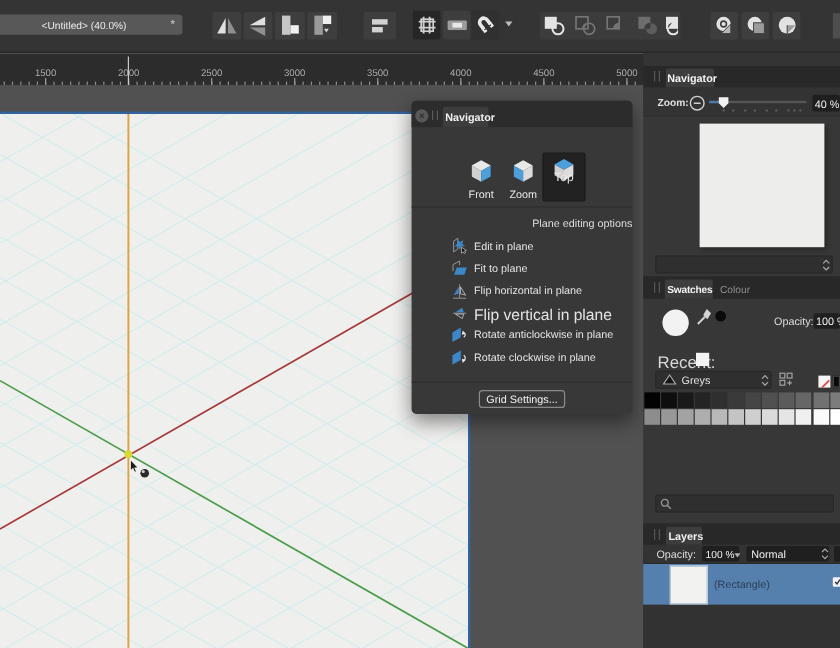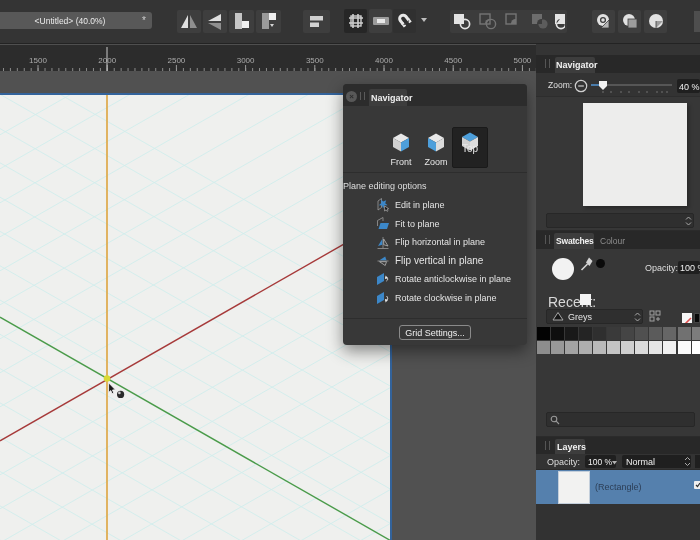--- a/index.html
+++ b/index.html
@@ -196,21 +196,21 @@
     </svg>
   <svg style="position:absolute;left:119px;top:48px" width="16" height="19" viewBox="0 0 16 19">
       <polygon points="8.0,0.5 16.0,5.0 8.0,9.5 0,5.0" fill="#4d9fdb"></polygon>
       <polygon points="0,5.0 8.0,9.5 8.0,18.5 0,14.0" fill="#d0d0d0"></polygon>
       <polygon points="16.0,5.0 8.0,9.5 8.0,18.5 16.0,14.0" fill="#dcdcdc"></polygon>
     </svg>
   <div style="position:absolute;left:38px;top:73px;width:40px;text-align:center;font-size:9px;color:#e8e8e8">Front</div>
   <div style="position:absolute;left:73px;top:73px;width:40px;text-align:center;font-size:9px;color:#e8e8e8">Zoom</div>
   <div style="position:absolute;left:107px;top:59px;width:40px;text-align:center;font-size:10px;color:#e8e8e8">Top</div>
   <div style="position:absolute;left:0;top:88px;width:184px;height:1px;background:#2d2d2d"></div>
-  <div style="position:absolute;left:0;top:97px;width:184px;text-align:left;font-size:9px;color:#dedede">Plane editing options</div>
+  <div style="position:absolute;left:0;top:97px;width:184px;text-align:right;font-size:9px;color:#dedede">Plane editing options</div>
   <svg style="position:absolute;left:33px;top:114px" width="14" height="14" viewBox="0 0 14 14">
       <g transform="translate(0,0)">
         <path d="M2 3 L5.5 0.5 L5.5 9.5 L2 12 Z" fill="none" stroke="#9a9a9a" stroke-width="0.8"></path>
         <path d="M5 1.5 L7.2 3.6 L10.2 2.2 L9.2 5.2 L11.6 7.2 L8.4 7.3 L7.2 10.4 L6 7.4 L2.8 7.2 L5.4 5Z" fill="#3c87c8"></path>
         <path d="M8.6 8 L8.6 13 L10 11.8 L11 13.4 L12 12.7 L11 11.2 L12.6 10.7Z" fill="#161616" stroke="#e8e8e8" stroke-width="0.5"></path>
       </g>
     </svg>
     <div style="position:absolute;left:52px;top:116px;font-size:9px;color:#e4e4e4">Edit in plane</div>
     <svg style="position:absolute;left:33px;top:133px" width="14" height="14" viewBox="0 0 14 14">
       <g transform="translate(0,0)">
@@ -228,21 +228,21 @@
       </g>
     </svg>
     <div style="position:absolute;left:52px;top:153px;font-size:9px;color:#e4e4e4">Flip horizontal in plane</div>
     <svg style="position:absolute;left:33px;top:170px" width="14" height="14" viewBox="0 0 14 14">
       <g transform="translate(0,0)">
         <path d="M1.5 7 L12.5 7" stroke="#9a9a9a" stroke-width="0.8"></path>
         <path d="M3.5 6.3 L10.5 6.3 L9.2 2.5 Z" fill="#3c87c8"></path>
         <path d="M3.5 7.7 L10.5 7.7 L9.2 11.5 Z" fill="none" stroke="#b5b5b5" stroke-width="0.8"></path>
       </g>
     </svg>
-    <div style="position:absolute;left:52px;top:171px;font-size:10px;color:#e4e4e4">Flip vertical in plane</div>
+    <div style="position:absolute;left:52px;top:171px;font-size:13px;color:#e4e4e4">Flip vertical in plane</div>
     <svg style="position:absolute;left:33px;top:188px" width="14" height="14" viewBox="0 0 14 14">
       <g transform="translate(0,0)">
         <path d="M1 5 L8 1 L8 9 L1 13 Z" fill="#3c87c8"></path>
         <path d="M9 6 C 12 5, 12.5 7.5, 10.5 9" fill="none" stroke="#e8e8e8" stroke-width="1"></path>
         <path d="M9.6 3.4 L9 7 L12 6 Z" fill="#e8e8e8"></path>
       </g>
     </svg>
     <div style="position:absolute;left:52px;top:190px;font-size:9px;color:#e4e4e4">Rotate anticlockwise in plane</div>
     <svg style="position:absolute;left:33px;top:207px" width="14" height="14" viewBox="0 0 14 14">
       <g transform="translate(0,0)">
@@ -258,21 +258,21 @@
 
 <div class="abs" style="left:536px;top:55px;width:164px;height:485px;background:#373737"></div>
 <div class="abs" style="left:536px;top:44px;width:164px;height:11px;background:#343434"></div>
 
 <div class="abs" style="left:536px;top:55px;width:164px;height:18px;background:#282828"></div>
 <div class="abs" style="left:545px;top:59px;width:5px;height:9px;border-left:1px solid #555;border-right:1px solid #555"></div>
 <div class="abs" style="left:555px;top:57px;width:40px;height:16px;background:#3d3d3d;border-radius:2px 2px 0 0"></div>
 <div class="abs" style="left:556px;top:60px;width:40px;font-size:9px;font-weight:bold;color:#f2f2f2">Navigator</div>
 
 <div class="abs" style="left:536px;top:73px;width:164px;height:24px;background:#333333"></div>
-<div class="abs" style="left:548px;top:80px;font-size:8.5px;font-weight:normal;color:#e0e0e0">Zoom:</div>
+<div class="abs" style="left:548px;top:80px;font-size:8.5px;font-weight:bold;color:#e0e0e0">Zoom:</div>
 <svg class="abs" style="left:574px;top:79px" width="14" height="14" viewBox="0 0 14 14">
  <circle cx="7" cy="7" r="5.7" fill="none" stroke="#cfcfcf" stroke-width="1.2"></circle>
     <path d="M4.2 7 H9.8" stroke="#cfcfcf" stroke-width="1.2"></path>
 </svg>
 <div class="abs" style="left:591px;top:84px;width:81px;height:2px;background:#565656"></div>
 <div class="abs" style="left:591px;top:84px;width:11px;height:2px;background:#4a7ba9"></div>
 <svg class="abs" style="left:598px;top:80px" width="10" height="11" viewBox="0 0 10 11">
  <path d="M1 1 H9 V6 L5 10 L1 6 Z" fill="#f2f2f2"></path>
 </svg>
 <svg class="abs" style="left:591px;top:89px" width="90" height="6" viewBox="0 0 90 6">

